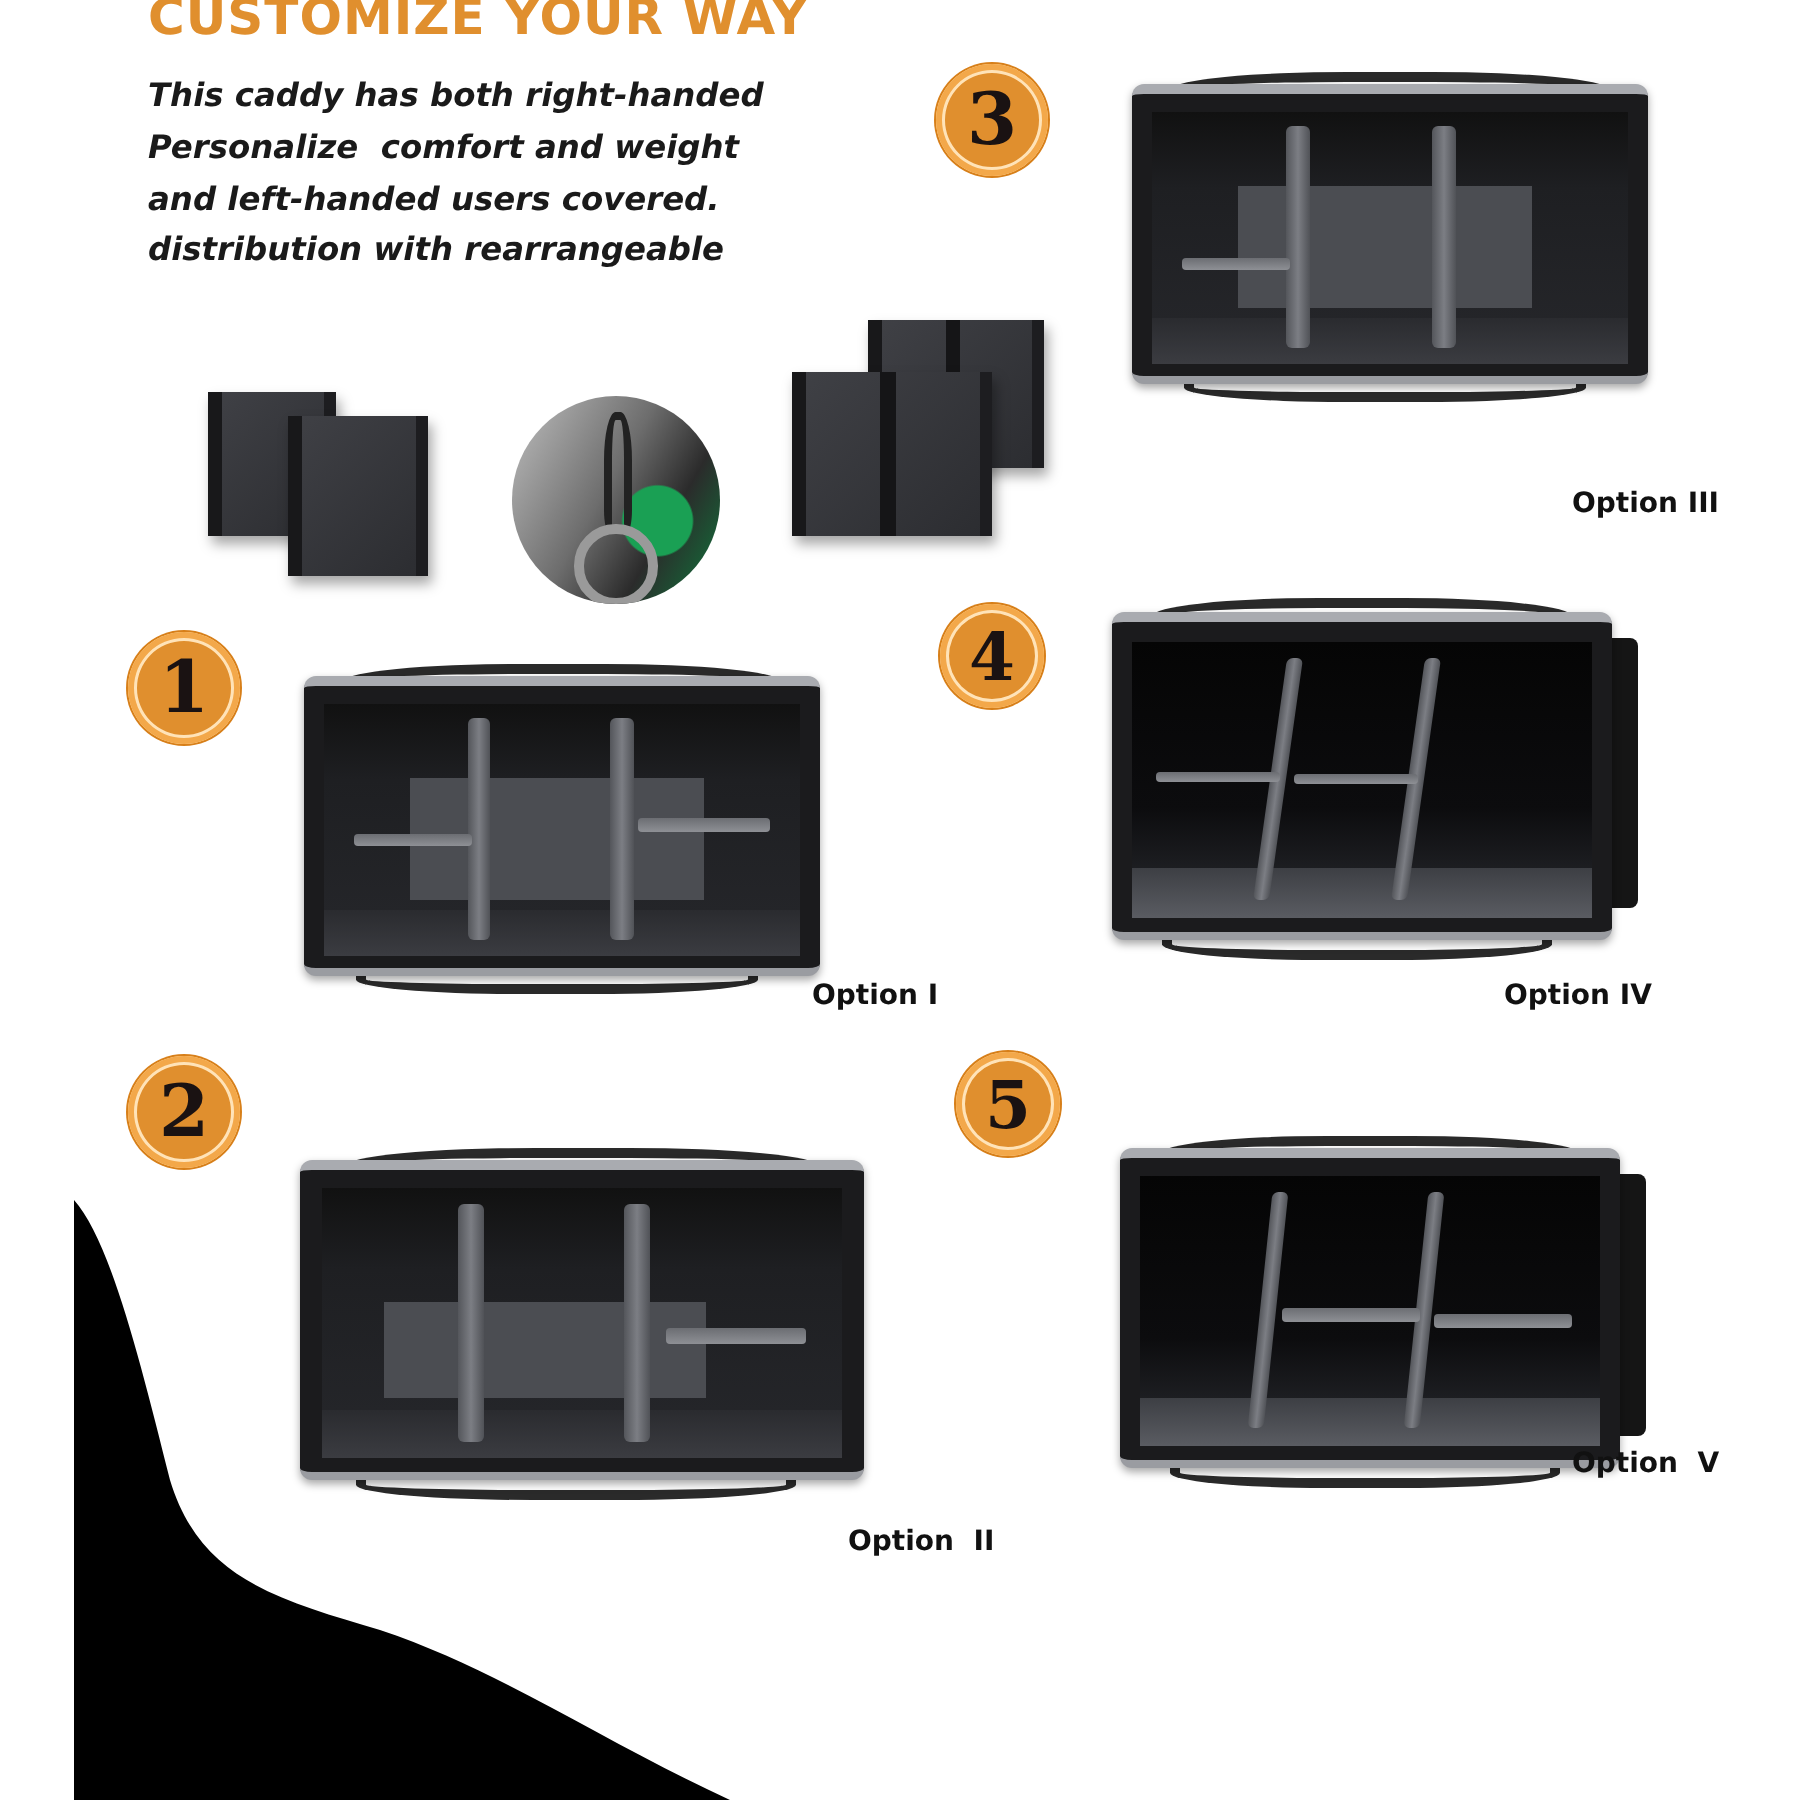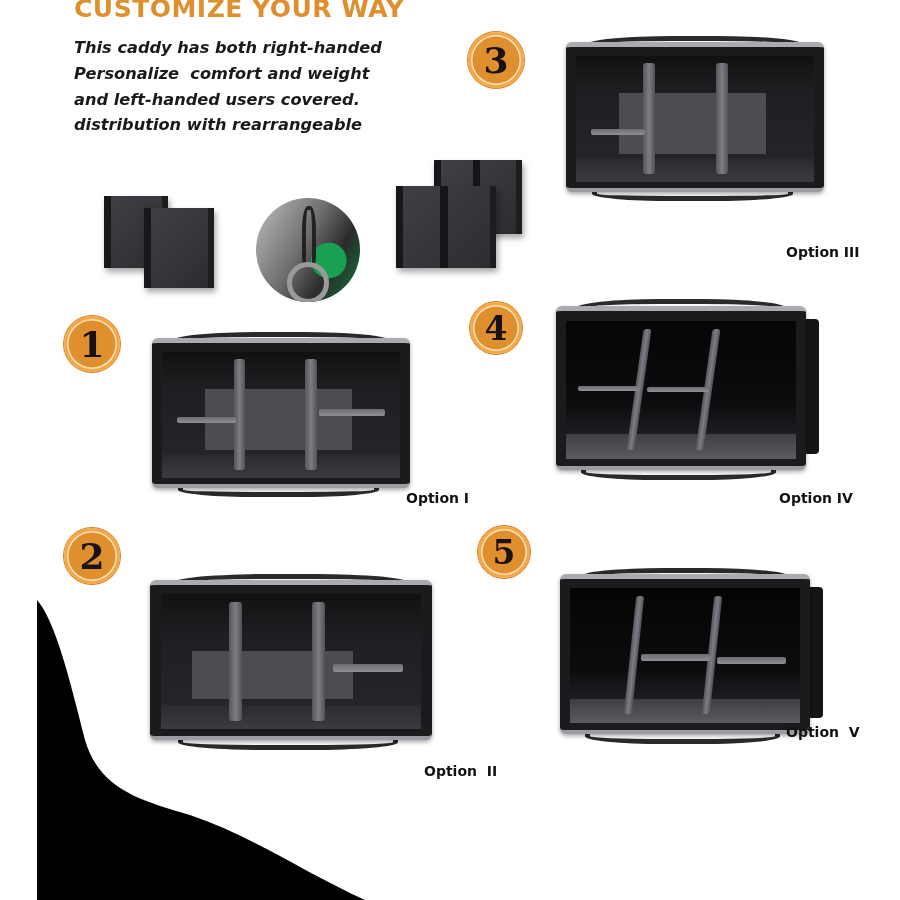--- a/index.html
+++ b/index.html
@@ -172,21 +172,21 @@
   <div class="side-flap"></div>
   <div class="shell"></div>
   <div class="interior">
     <div class="front-lip"></div>
     <div class="divider-v" style="left:30%;width:3.5%;transform:skewX(-8deg);"></div>
     <div class="divider-v" style="left:60%;width:3.5%;transform:skewX(-8deg);"></div>
     <div class="divider-h" style="left:5%;width:27%;top:47%;height:4%;"></div>
     <div class="divider-h" style="left:35%;width:27%;top:48%;height:4%;"></div>
   </div>
 </div>
-<div class="caption" style="left:779px;top:490px;">Option IV</div>
+<div class="caption" style="left:752px;top:490px;">Option IV</div>
 
 <div class="badge" style="left:64px;top:528px;">2</div>
 <div class="bag" style="left:150px;top:580px;width:282px;height:160px;">
   <div class="straps"></div>
   <div class="straps-bottom"></div>
   <div class="shell"></div>
   <div class="interior">
     <div class="floor" style="left:12%;right:26%;top:42%;"></div>
     <div class="front-lip"></div>
     <div class="divider-v" style="left:26%;"></div>

